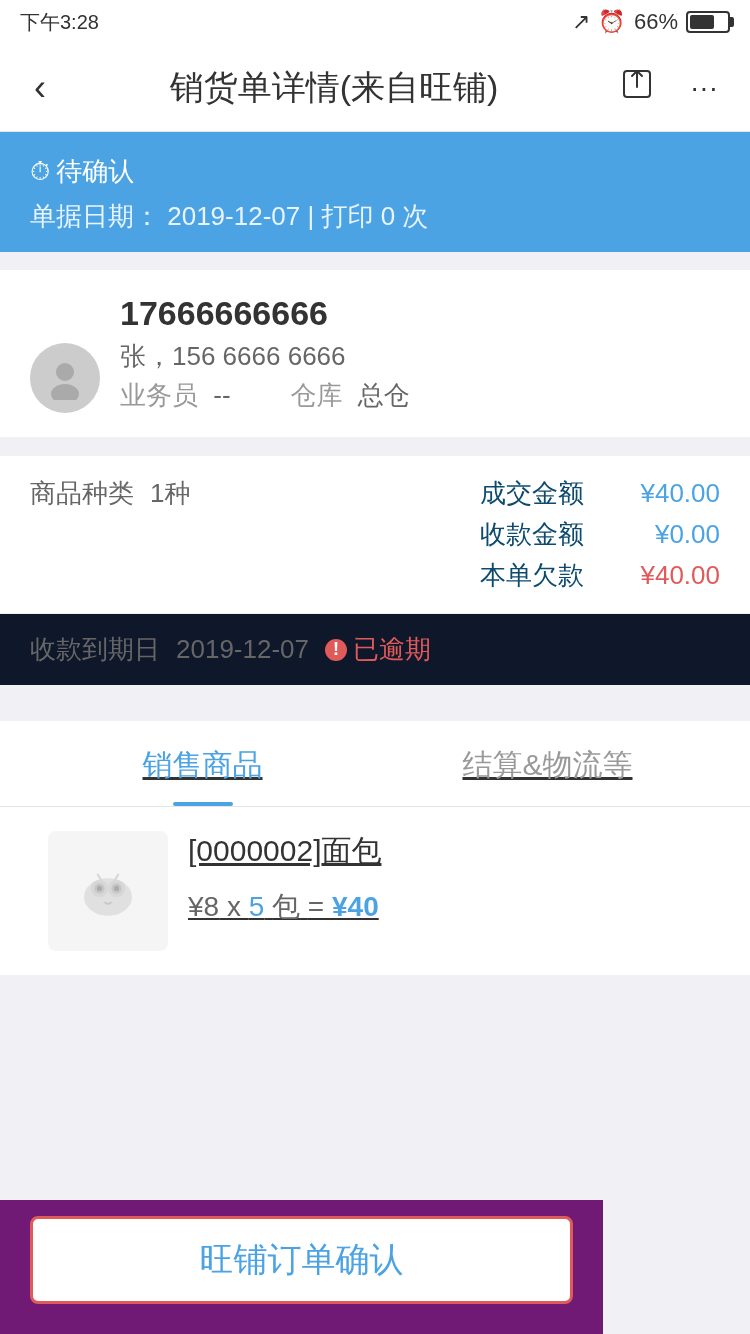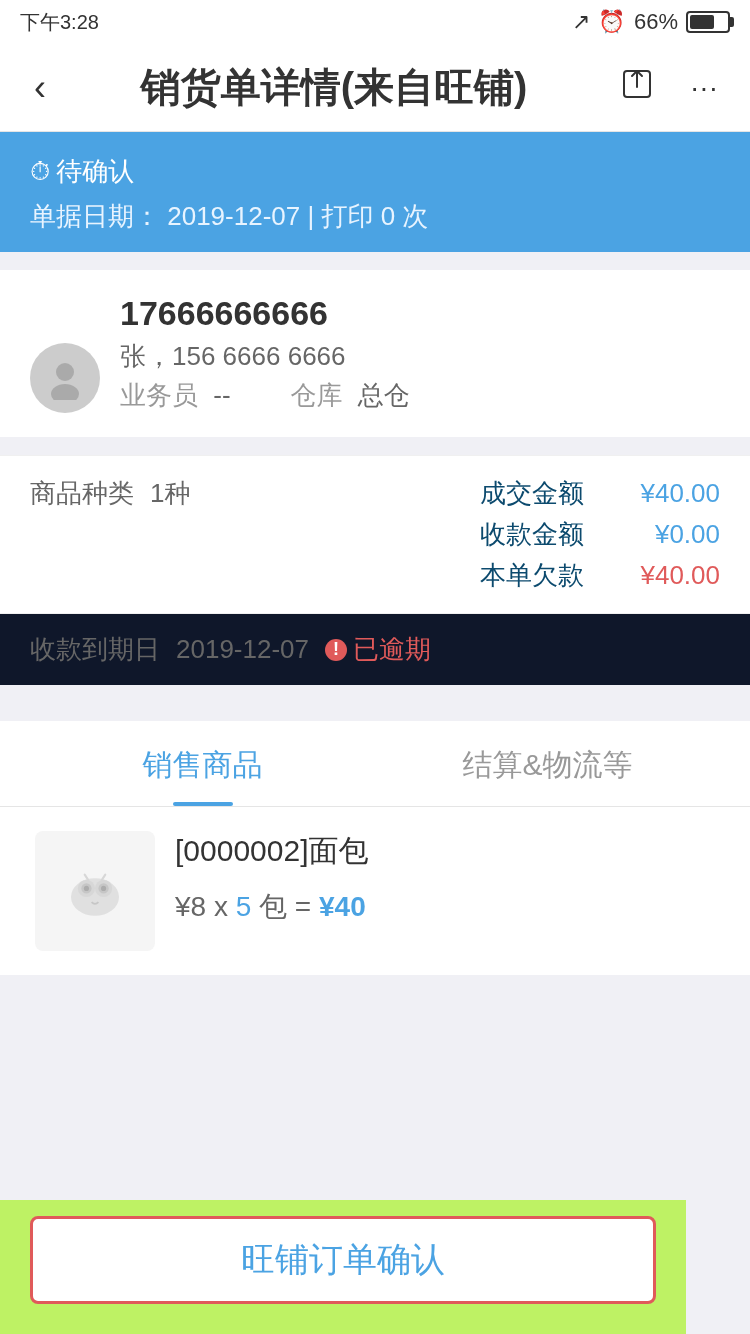--- a/index.html
+++ b/index.html
@@ -83,22 +83,22 @@
     .nav-back {
       font-size: 36px;
       color: #333;
       cursor: pointer;
       padding: 10px;
       line-height: 1;
     }
     .nav-title {
       flex: 1;
       text-align: center;
-      font-size: 40px;
-      font-weight: 700;
+      font-size: 34px;
+      font-weight: 400;
       color: #333;
     }
     .nav-actions {
       display: flex;
       gap: 20px;
       align-items: center;
     }
     .nav-action-btn {
       font-size: 28px;
       color: #333;
@@ -258,20 +258,21 @@
       justify-content: center;
       color: #fff;
       font-size: 18px;
       font-weight: 700;
     }
 
     
     .tabs-section {
       background: #fff;
       margin-top: 18px;
+      text-decoration: underline;
     }
     .tabs-header {
       display: flex;
       border-bottom: 1px solid #e5e5e5;
       padding: 0 30px;
     }
     .tab-item {
       flex: 1;
       text-align: center;
       padding: 24px 0 20px;
@@ -292,21 +293,21 @@
       width: 60px;
       height: 4px;
       background: #4ba3e3;
       border-radius: 2px;
     }
 
     
     .product-item {
       display: flex;
       gap: 20px;
-      padding: 24px 35px;
+      padding: 24px 48px;
       background: #fff;
     }
     .product-thumb {
       width: 120px;
       height: 120px;
       background: #f5f5f5;
       border-radius: 8px;
       display: flex;
       align-items: center;
       justify-content: center;
@@ -341,22 +342,22 @@
     
     .main-content {
       padding-bottom: 140px;
     }
 
     
     .footer-btn-area {
       position: fixed;
       bottom: 0;
       left: 0;
-      width: 686px;
-      background: #bef264;
+      width: 603px;
+      background: #701a75;
       padding: 16px 30px 30px;
     }
     .confirm-btn {
       width: 100%;
       height: 88px;
       border: 3px solid #e05a5a;
       background: #fff;
       border-radius: 8px;
       font-size: 34px;
       color: #4ba3e3;

